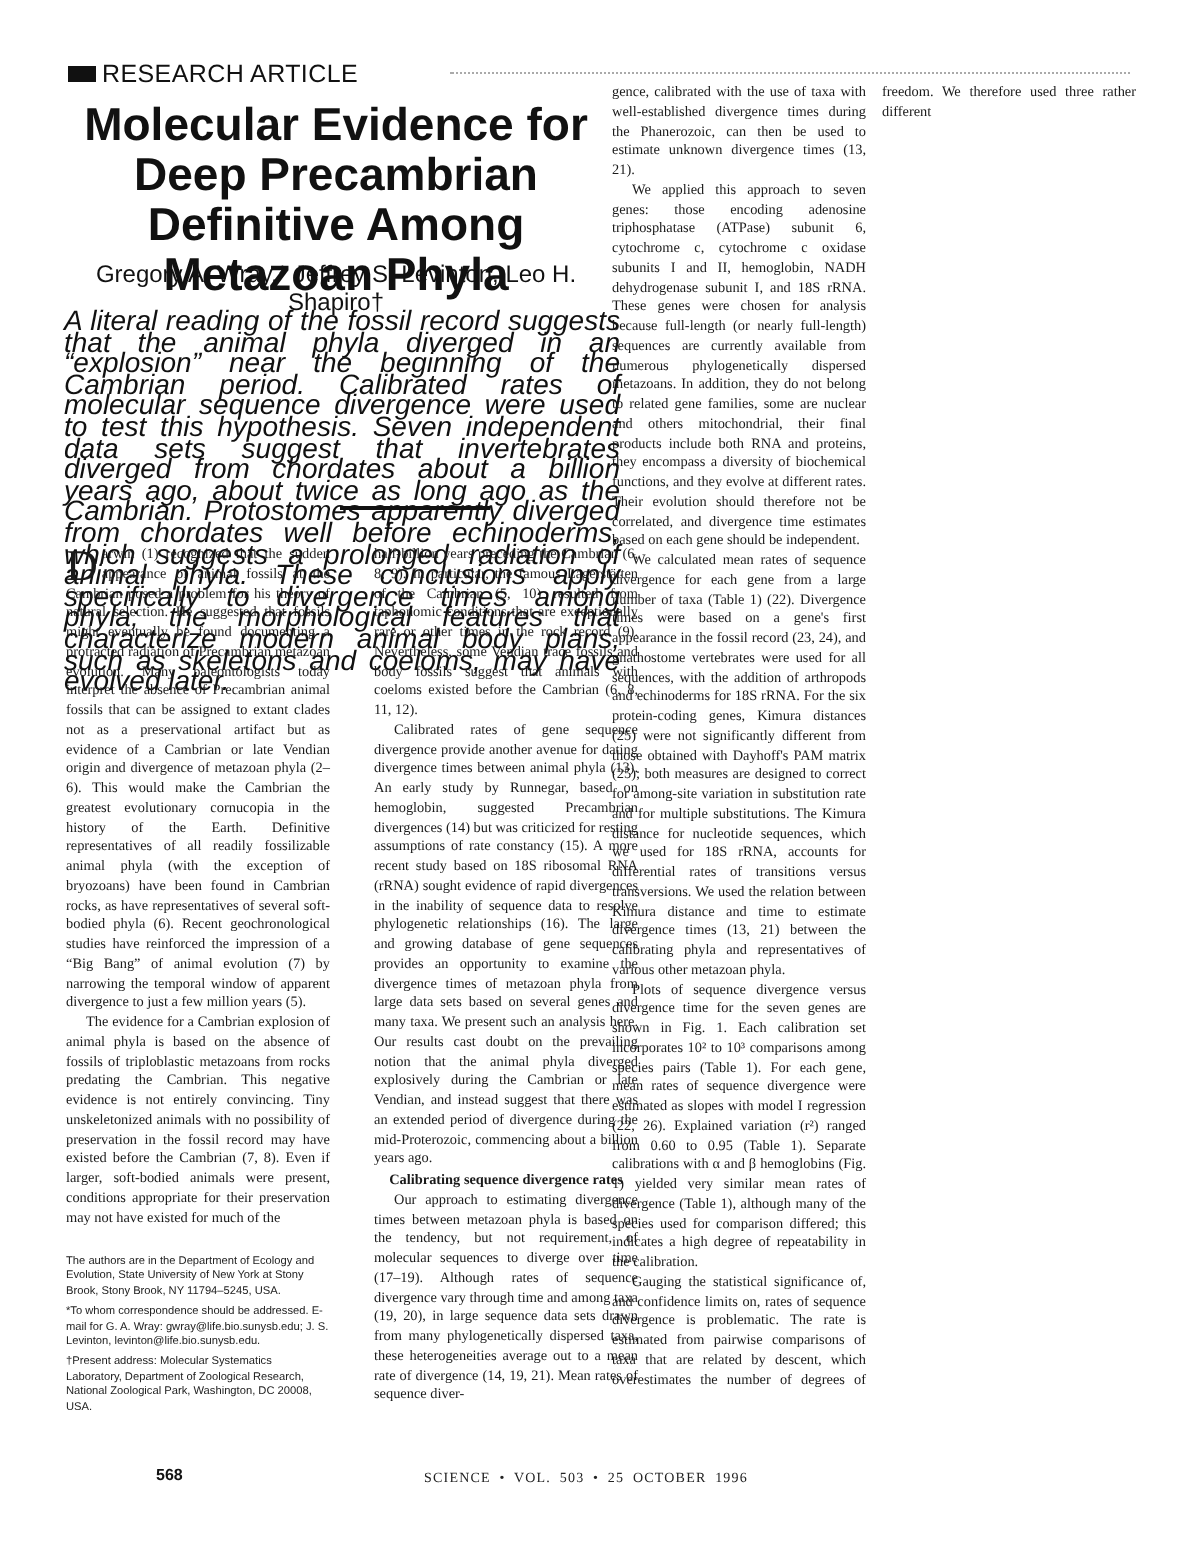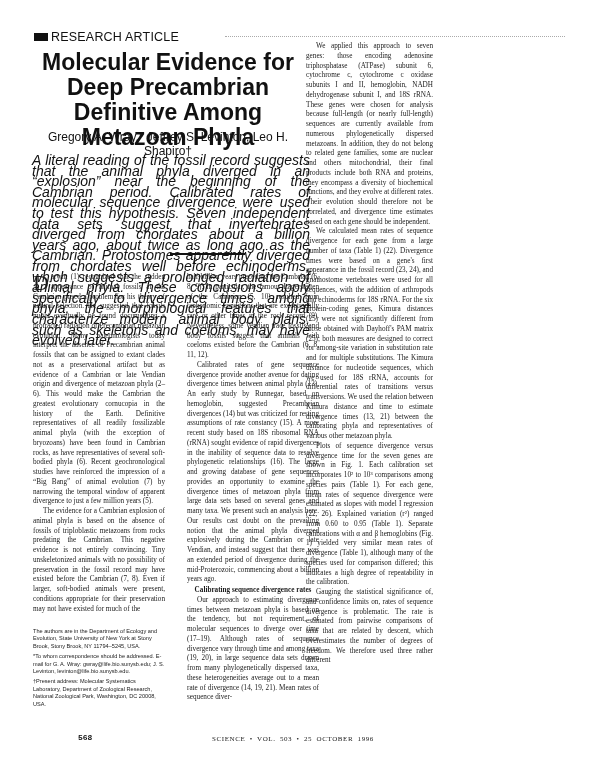--- a/index.html
+++ b/index.html
@@ -14,21 +14,21 @@
   .col { position:absolute; font-size:7.2px; line-height:9.75px; text-align:justify; color:#1a1a1a; hyphens:auto; }
   .col p { margin:0; text-indent:10px; }
   .col p.noindent { text-indent:0; }
   .col1 { left:33px; top:273px; width:132px; }
   .col2 { left:168px; top:273px; width:132px;margin-left:19px; }
   .col3 { left:306px; top:42px; width:138px; }
   .dropcap { float:left; font-size:22px; line-height:18px; margin:1px 2px 0 0; }
   .subhead { font-weight:bold; text-indent:0 !important; text-align:center; margin-top:1px !important; }
   .footnotes { position:absolute; left:33px; top:628px; width:132px; font-family:"Liberation Sans", sans-serif; font-size:5.6px; line-height:7.4px; color:#222; }
   .footnotes p { margin:0 0 3px 0; }
-  .page-num { position:absolute; left:33px; top:733px; font-family:Liberation Mono, monospace; font-weight:bold; font-size:8px;padding-left:45px; }
+  .page-num { position:absolute; left:33px; top:733px; font-family:Liberation Sans, sans-serif; font-weight:bold; font-size:8px;padding-left:45px; }
   .running-foot { position:absolute; left:212px; top:735px; font-size:7px; letter-spacing:0.6px; color:#222; word-spacing:2px; }
   .side-banner { position:absolute; left:574px; top:360px; width:18px; height:270px; }
   .side-banner span { position:absolute; left:0; top:0; transform-origin:0 0; transform:translate(14px,270px) rotate(-90deg); white-space:nowrap; font-family:"Liberation Sans", sans-serif; font-size:11px; color:#2d3f8f; }
 </style>
 </head>
 <body>
 
 <div class="section-label">
   <span class="blk"></span>
   <span>RESEARCH ARTICLE</span>
@@ -47,20 +47,21 @@
 
 <div class="col col2">
   <p class="noindent">half-billion years preceding the Cambrian (6, 8, 9). In particular, the famous Lagerstätten of the Cambrian (5, 10) resulted from taphonomic conditions that are exceptionally rare or other times in the rock record (9). Nevertheless, some Vendian trace fossils and body fossils suggest that animals with coeloms existed before the Cambrian (6, 8, 11, 12).</p>
   <p>Calibrated rates of gene sequence divergence provide another avenue for dating divergence times between animal phyla (13). An early study by Runnegar, based on hemoglobin, suggested Precambrian divergences (14) but was criticized for resting assumptions of rate constancy (15). A more recent study based on 18S ribosomal RNA (rRNA) sought evidence of rapid divergences in the inability of sequence data to resolve phylogenetic relationships (16). The large and growing database of gene sequences provides an opportunity to examine the divergence times of metazoan phyla from large data sets based on several genes and many taxa. We present such an analysis here. Our results cast doubt on the prevailing notion that the animal phyla diverged explosively during the Cambrian or late Vendian, and instead suggest that there was an extended period of divergence during the mid-Proterozoic, commencing about a billion years ago.</p>
   <p class="subhead">Calibrating sequence divergence rates</p>
   <p>Our approach to estimating divergence times between metazoan phyla is based on the tendency, but not requirement, of molecular sequences to diverge over time (17–19). Although rates of sequence divergence vary through time and among taxa (19, 20), in large sequence data sets drawn from many phylogenetically dispersed taxa, these heterogeneities average out to a mean rate of divergence (14, 19, 21). Mean rates of sequence diver-</p>
 </div>
 
 <div class="col col3" style="width:262px;">
   <div style="column-count:2; column-gap:8px; height:662px; column-fill:auto;">
+    <p class="noindent">gence, calibrated with the use of taxa with well-established divergence times during the Phanerozoic, can then be used to estimate unknown divergence times (13, 21).</p>
     <p>We applied this approach to seven genes: those encoding adenosine triphosphatase (ATPase) subunit 6, cytochrome c, cytochrome c oxidase subunits I and II, hemoglobin, NADH dehydrogenase subunit I, and 18S rRNA. These genes were chosen for analysis because full-length (or nearly full-length) sequences are currently available from numerous phylogenetically dispersed metazoans. In addition, they do not belong to related gene families, some are nuclear and others mitochondrial, their final products include both RNA and proteins, they encompass a diversity of biochemical functions, and they evolve at different rates. Their evolution should therefore not be correlated, and divergence time estimates based on each gene should be independent.</p>
     <p>We calculated mean rates of sequence divergence for each gene from a large number of taxa (Table 1) (22). Divergence times were based on a gene's first appearance in the fossil record (23, 24), and gnathostome vertebrates were used for all sequences, with the addition of arthropods and echinoderms for 18S rRNA. For the six protein-coding genes, Kimura distances (25) were not significantly different from those obtained with Dayhoff's PAM matrix (25); both measures are designed to correct for among-site variation in substitution rate and for multiple substitutions. The Kimura distance for nucleotide sequences, which we used for 18S rRNA, accounts for differential rates of transitions versus transversions. We used the relation between Kimura distance and time to estimate divergence times (13, 21) between the calibrating phyla and representatives of various other metazoan phyla.</p>
     <p>Plots of sequence divergence versus divergence time for the seven genes are shown in Fig. 1. Each calibration set incorporates 10² to 10³ comparisons among species pairs (Table 1). For each gene, mean rates of sequence divergence were estimated as slopes with model I regression (22, 26). Explained variation (r²) ranged from 0.60 to 0.95 (Table 1). Separate calibrations with α and β hemoglobins (Fig. 1) yielded very similar mean rates of divergence (Table 1), although many of the species used for comparison differed; this indicates a high degree of repeatability in the calibration.</p>
     <p>Gauging the statistical significance of, and confidence limits on, rates of sequence divergence is problematic. The rate is estimated from pairwise comparisons of taxa that are related by descent, which overestimates the number of degrees of freedom. We therefore used three rather different</p>
   </div>
 </div>
 
 <div class="footnotes">
   <p>The authors are in the Department of Ecology and Evolution, State University of New York at Stony Brook, Stony Brook, NY 11794–5245, USA.</p>
   <p>*To whom correspondence should be addressed. E-mail for G. A. Wray: gwray@life.bio.sunysb.edu; J. S. Levinton, levinton@life.bio.sunysb.edu.</p>

